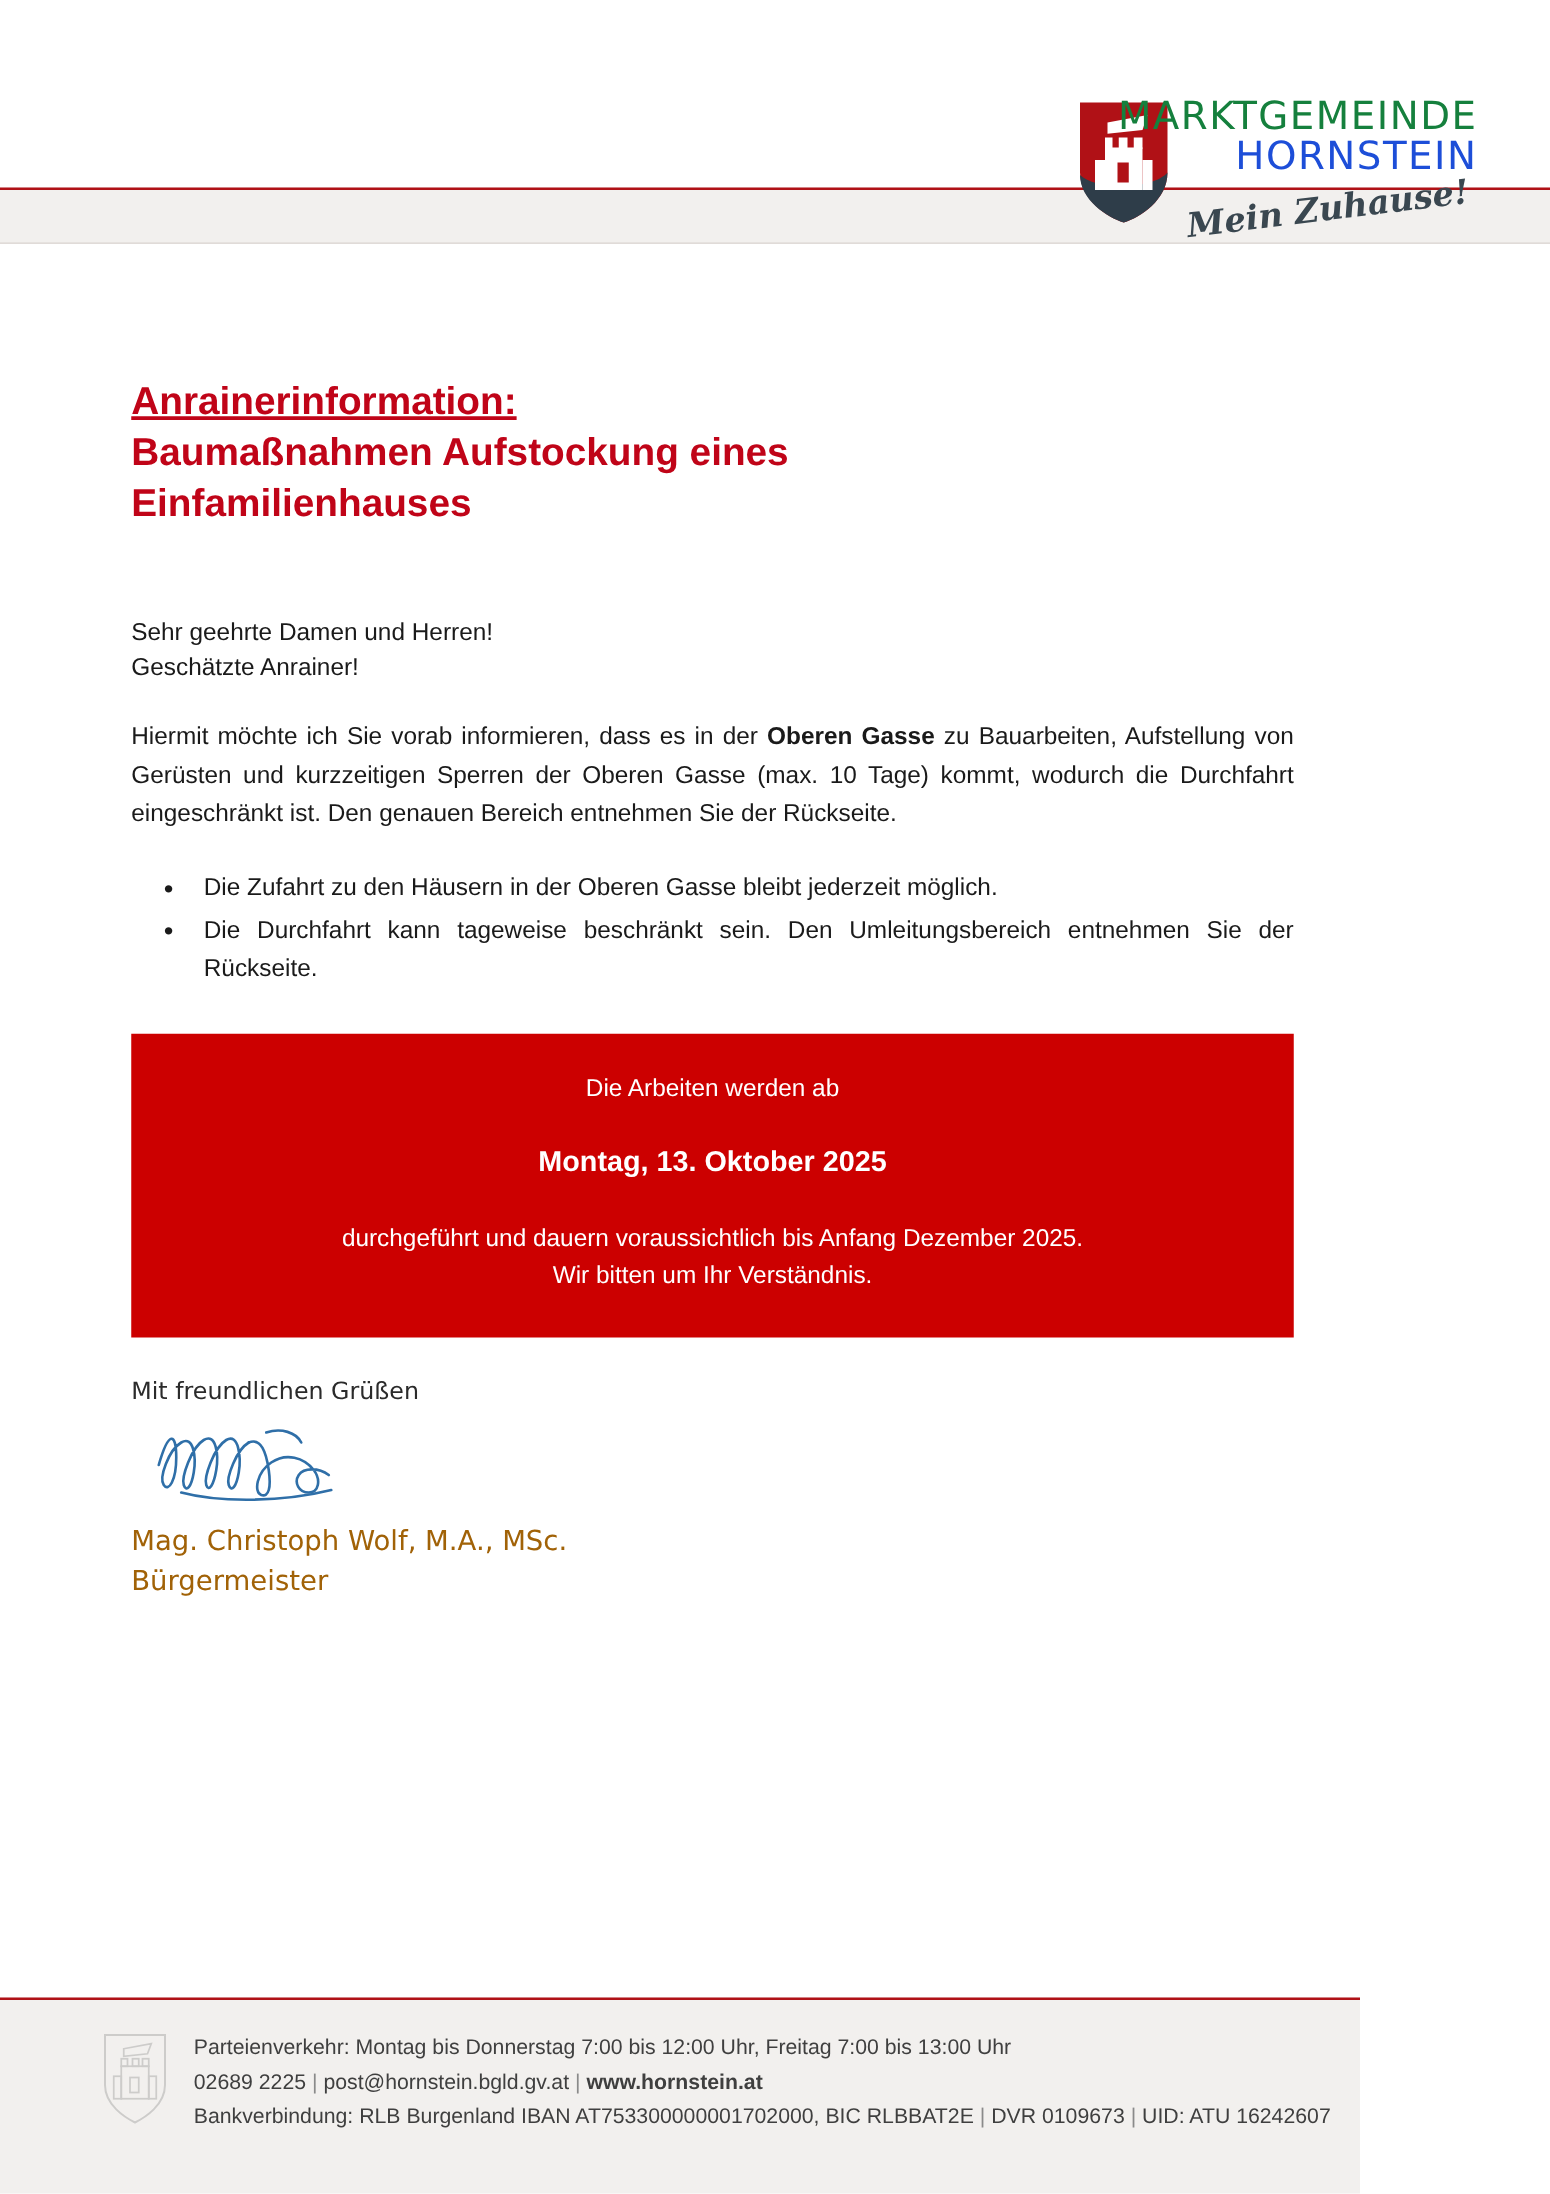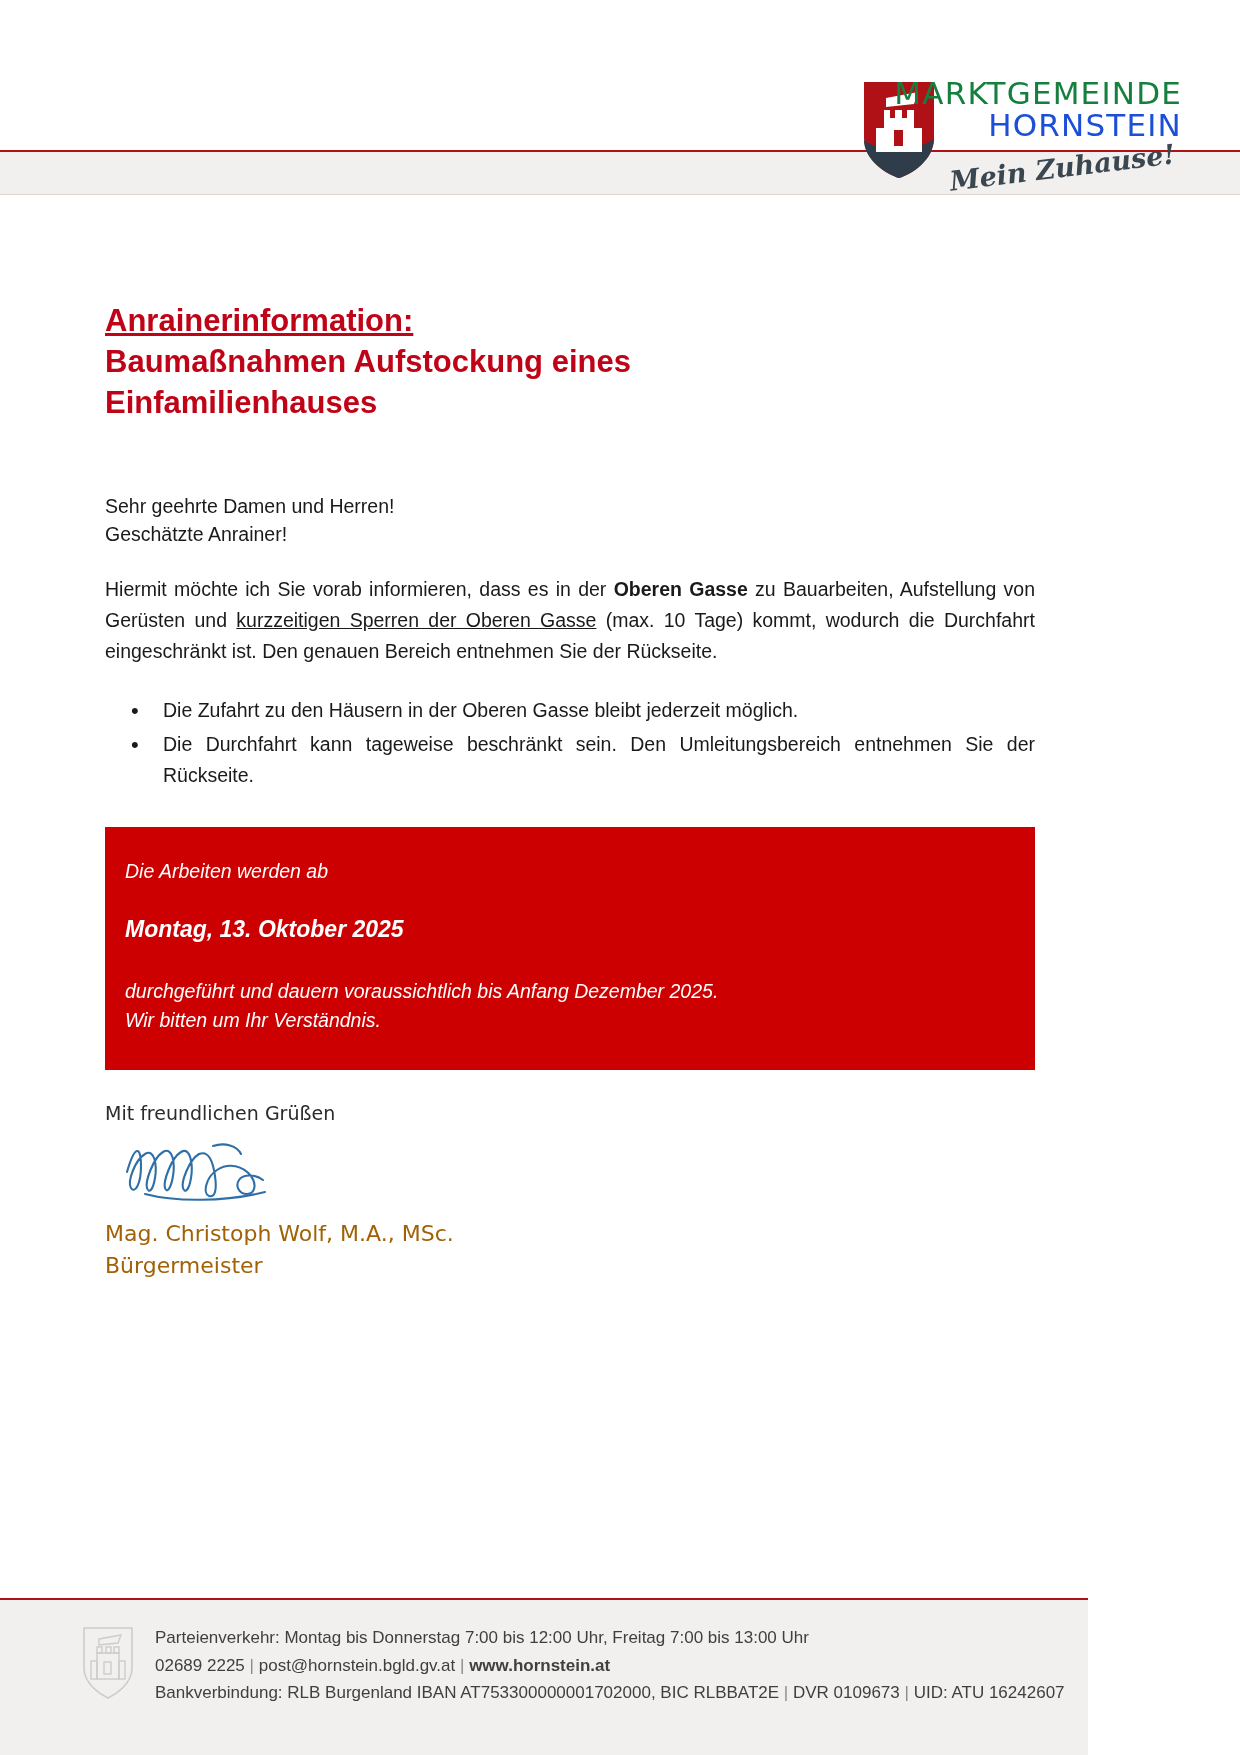--- a/index.html
+++ b/index.html
@@ -103,21 +103,21 @@
     font-size: 19.5px;
     line-height: 1.45;
   }
   .para {
     margin-top: 26px;
     font-size: 19.5px;
     line-height: 1.58;
     text-align: justify;
   }
   .para b { font-weight: bold; }
-  .para .u { text-decoration: underline; }
+  .para .u { }
 
   ul.bullets {
     margin: 28px 0 0 0;
     padding-left: 58px;
     list-style: none;
   }
   ul.bullets li {
     font-size: 19.5px;
     line-height: 1.58;
     text-align: justify;
@@ -131,22 +131,21 @@
     left: -32px;
     top: -1px;
     font-size: 22px;
   }
 
   .redbox {
     margin-top: 36px;
     background: #cc0000;
     color: #ffffff;
     padding: 30px 20px 34px 20px;
-    text-align: left;
-    font-style: italic;
+    text-align: center;
   }
   .redbox .rb-line1 {
     font-size: 19.5px;
     line-height: 1.5;
   }
   .redbox .rb-date {
     font-size: 23px;
     font-weight: bold;
     margin-top: 30px;
   }

